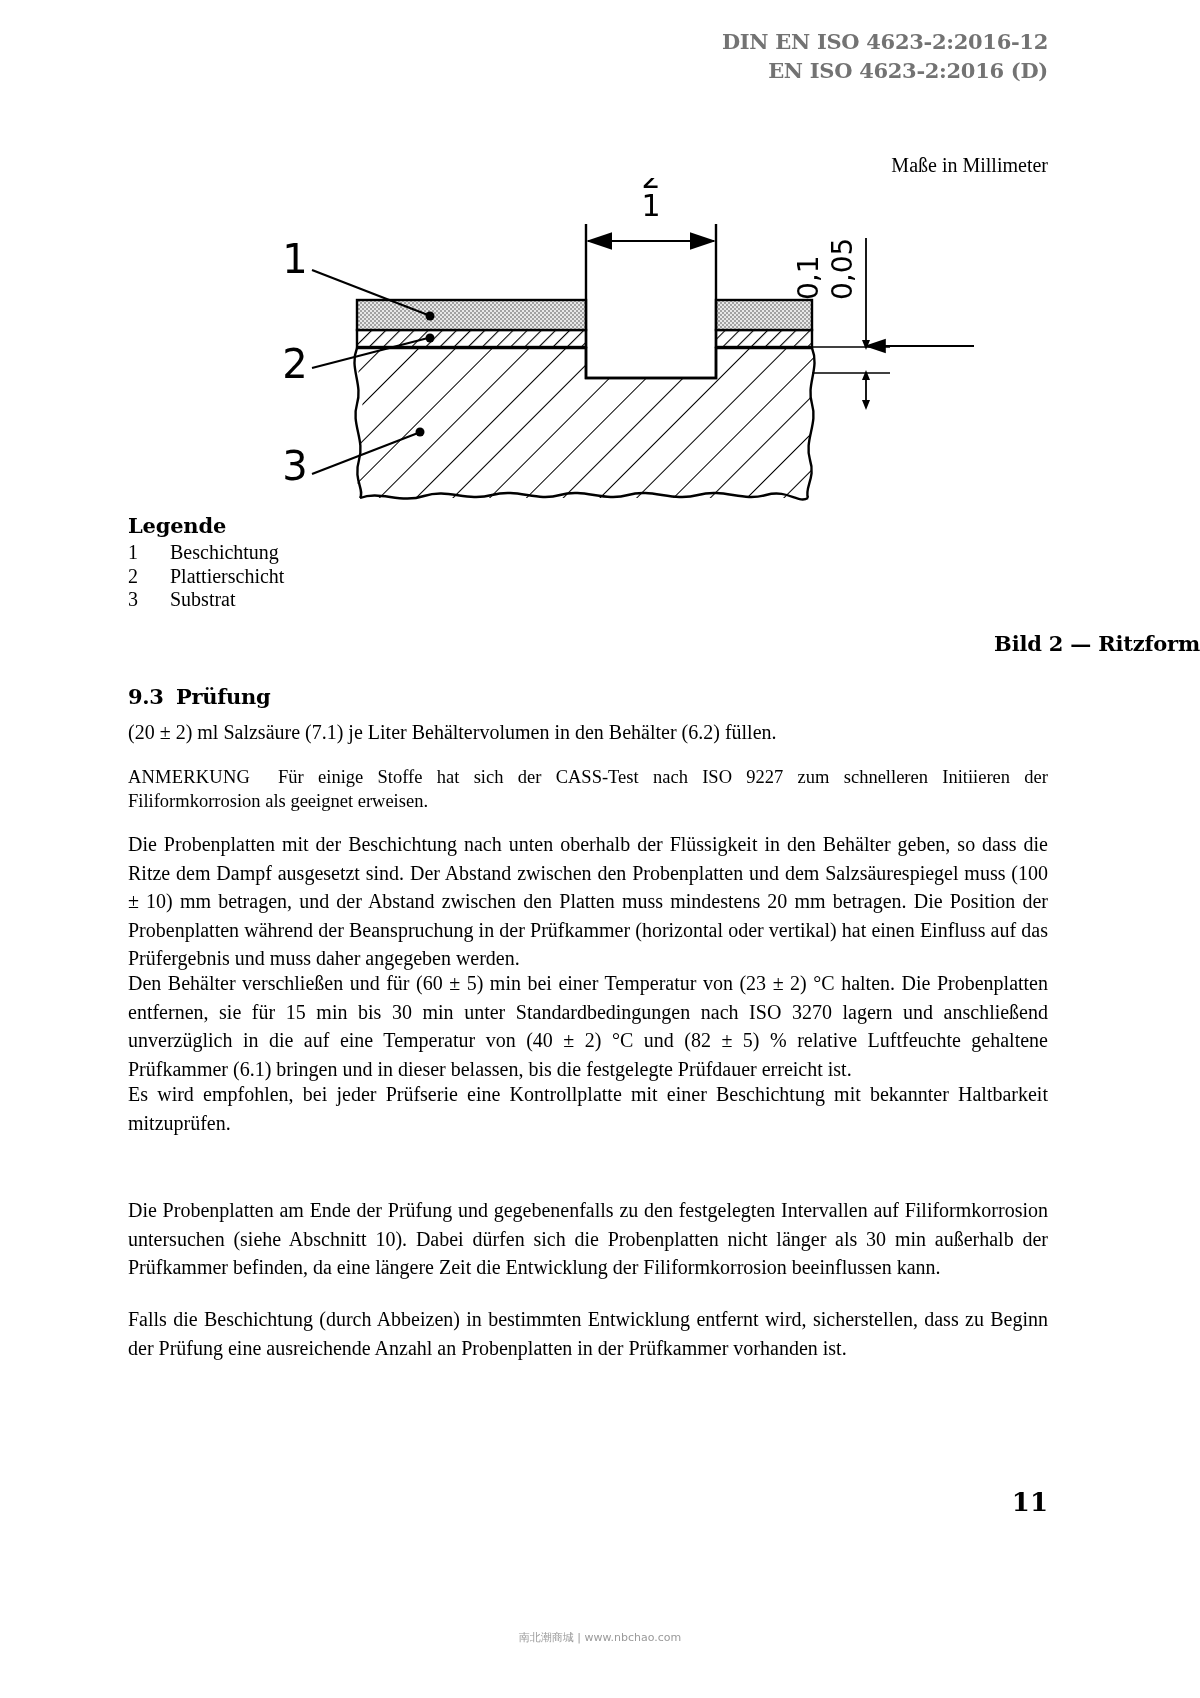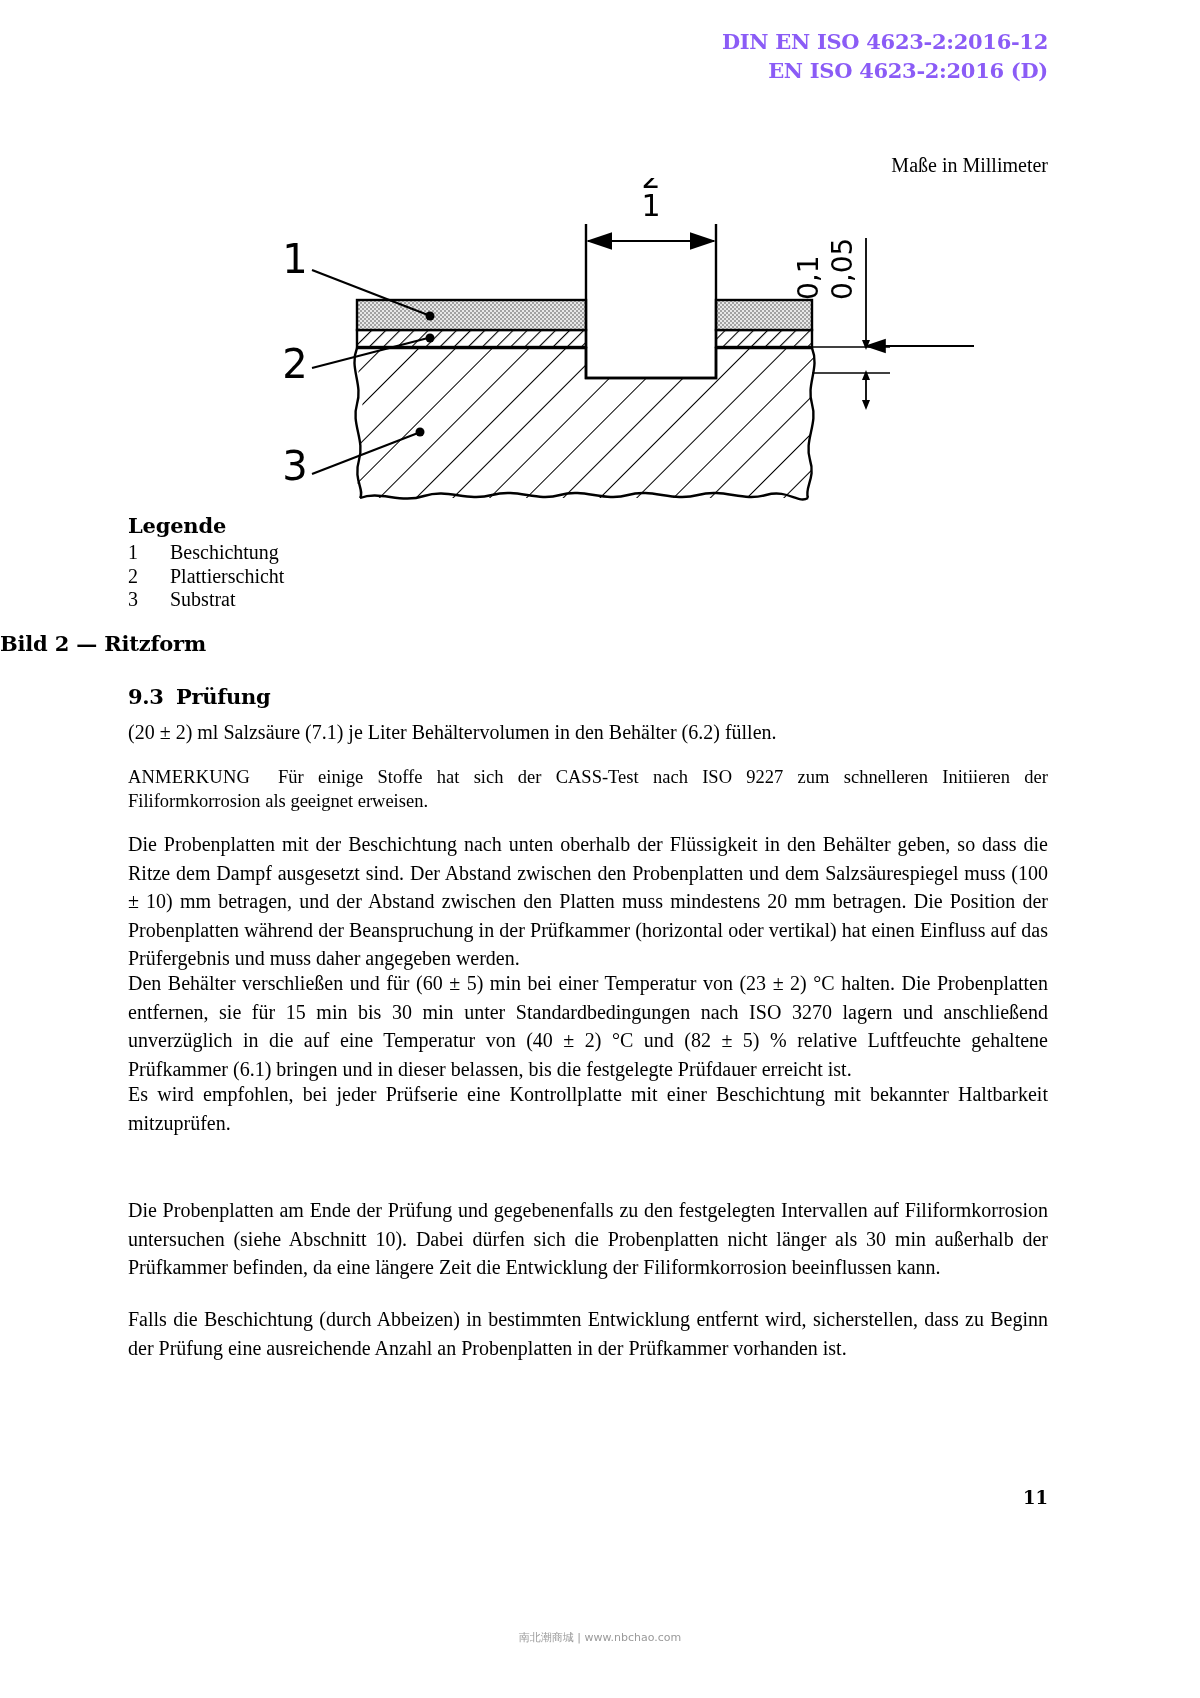--- a/index.html
+++ b/index.html
@@ -23,21 +23,21 @@
   .header {
     position: absolute;
     top: 28px;
     right: 152px;
     text-align: right;
     font-family: "DejaVu Serif", "Liberation Serif", serif;
     font-weight: bold;
     font-size: 21px;
     letter-spacing: -0.3px;
     line-height: 1.38;
-    color: #8b5cf6;
+    color: #737373;
   }
   .header div { white-space: nowrap; }
 
   .masse {
     position: absolute;
     top: 153px;
     right: 152px;
     font-size: 20px;
     line-height: 1.2;
     white-space: nowrap;
@@ -73,21 +73,21 @@
   }
   .legend-row { display: flex; }
   .legend-num { width: 42px; flex: 0 0 42px; }
   .legend-label { white-space: nowrap; }
 
   .fig-caption {
     position: absolute;
     left: 0;
     top: 631px;
     width: 1200px;
-    text-align: left;
+    text-align: right;
     font-family: "DejaVu Serif", "Liberation Serif", serif;
     font-weight: bold;
     font-size: 21px;
     letter-spacing: -0.2px;
   }
 
   
   .sec-head {
     position: absolute;
     left: 128px;
@@ -122,21 +122,21 @@
   .note .lbl { letter-spacing: 0.2px; }
   .note .gap { display: inline-block; width: 28px; }
 
   
   .page-no {
     position: absolute;
     right: 152px;
     top: 1487px;
     font-family: "DejaVu Serif", "Liberation Serif", serif;
     font-weight: bold;
-    font-size: 18px;
+    font-size: 26px;
   }
   .watermark {
     position: absolute;
     left: 0;
     top: 1630px;
     width: 1200px;
     text-align: center;
     font-family: "DejaVu Sans", "Liberation Sans", sans-serif;
     font-size: 11px;
     color: #9a9a9a;

